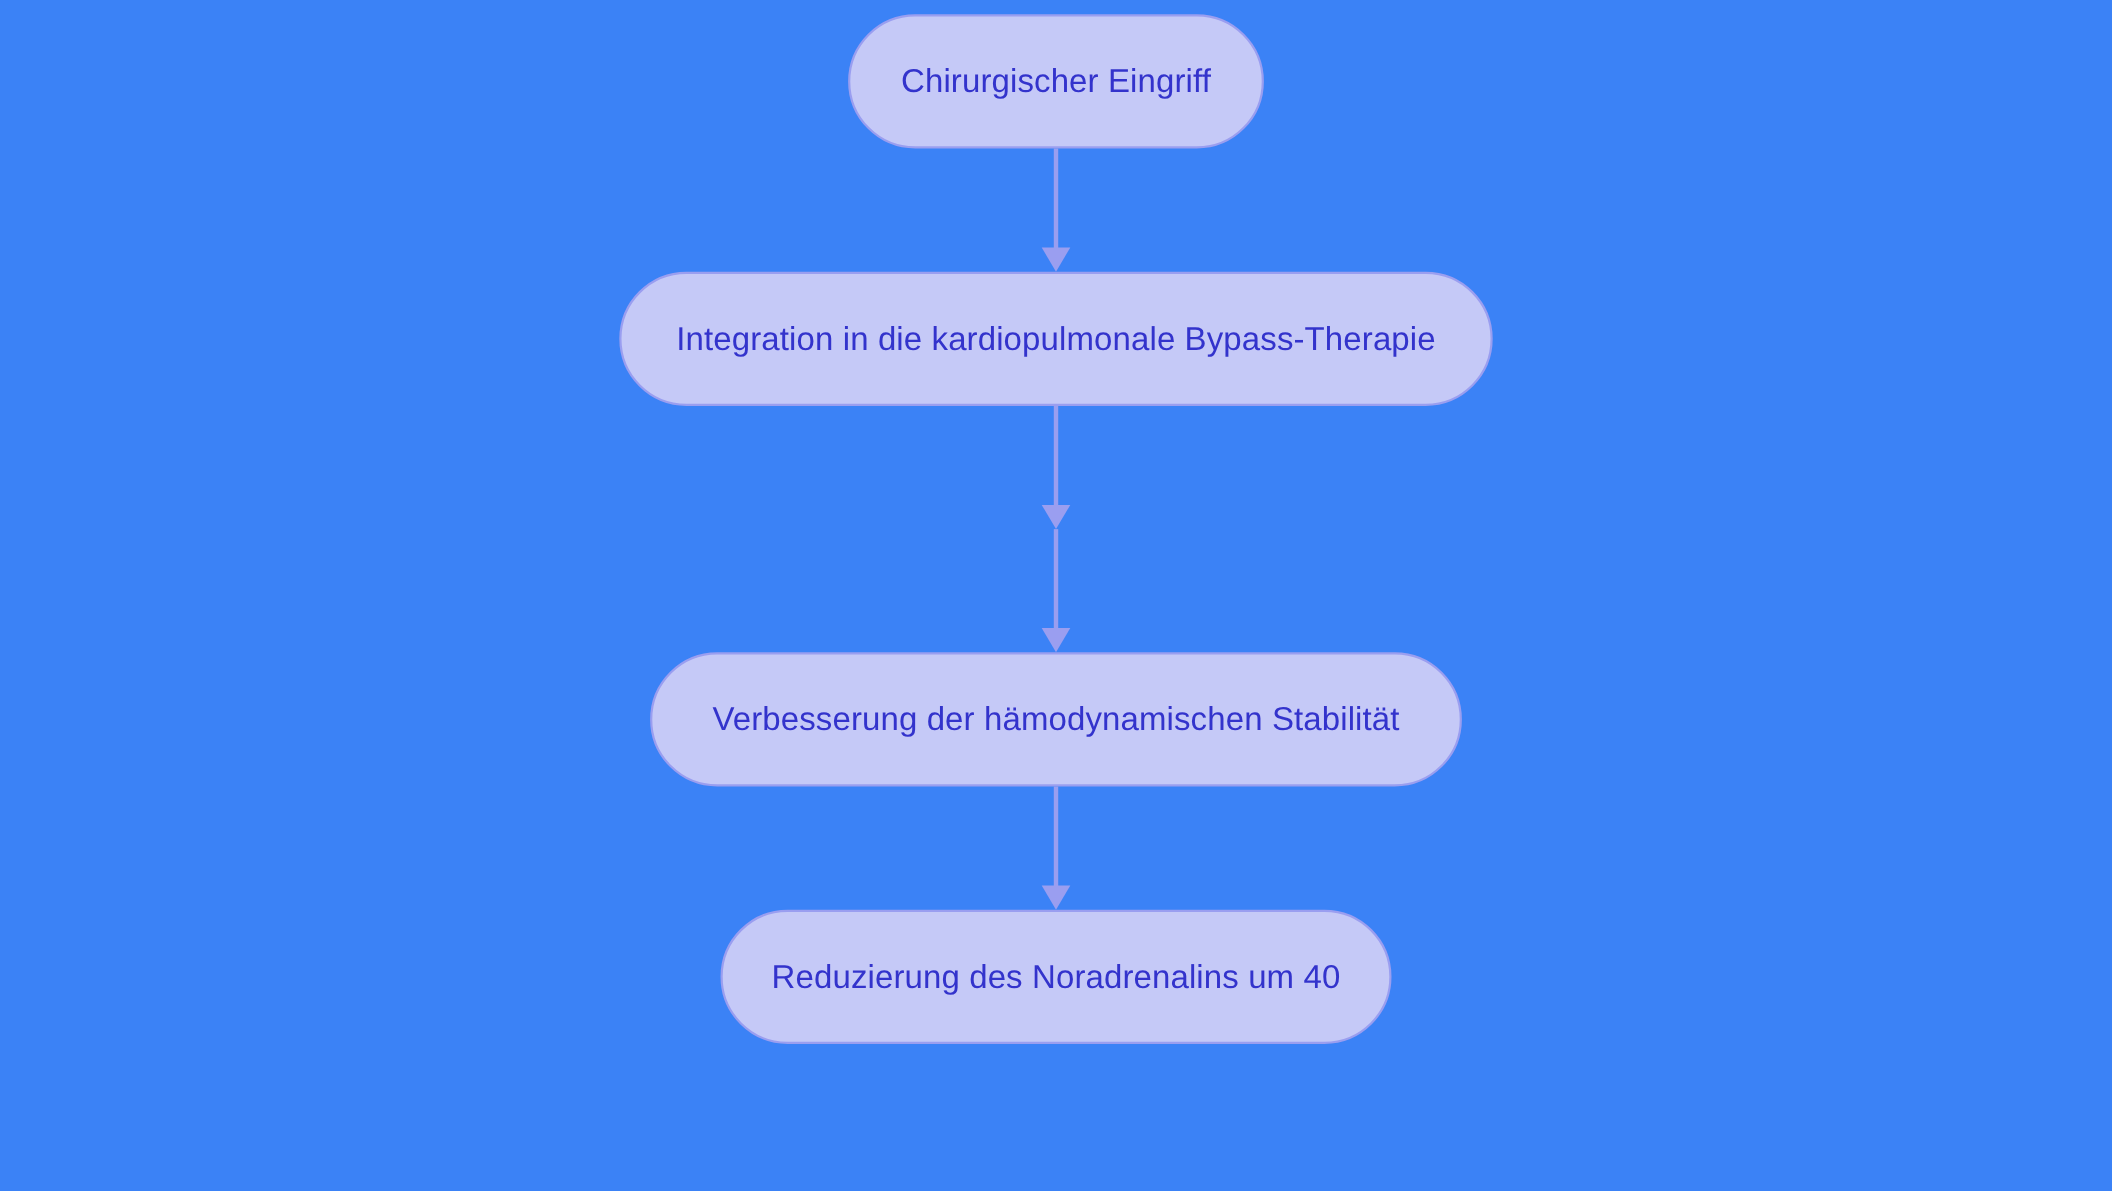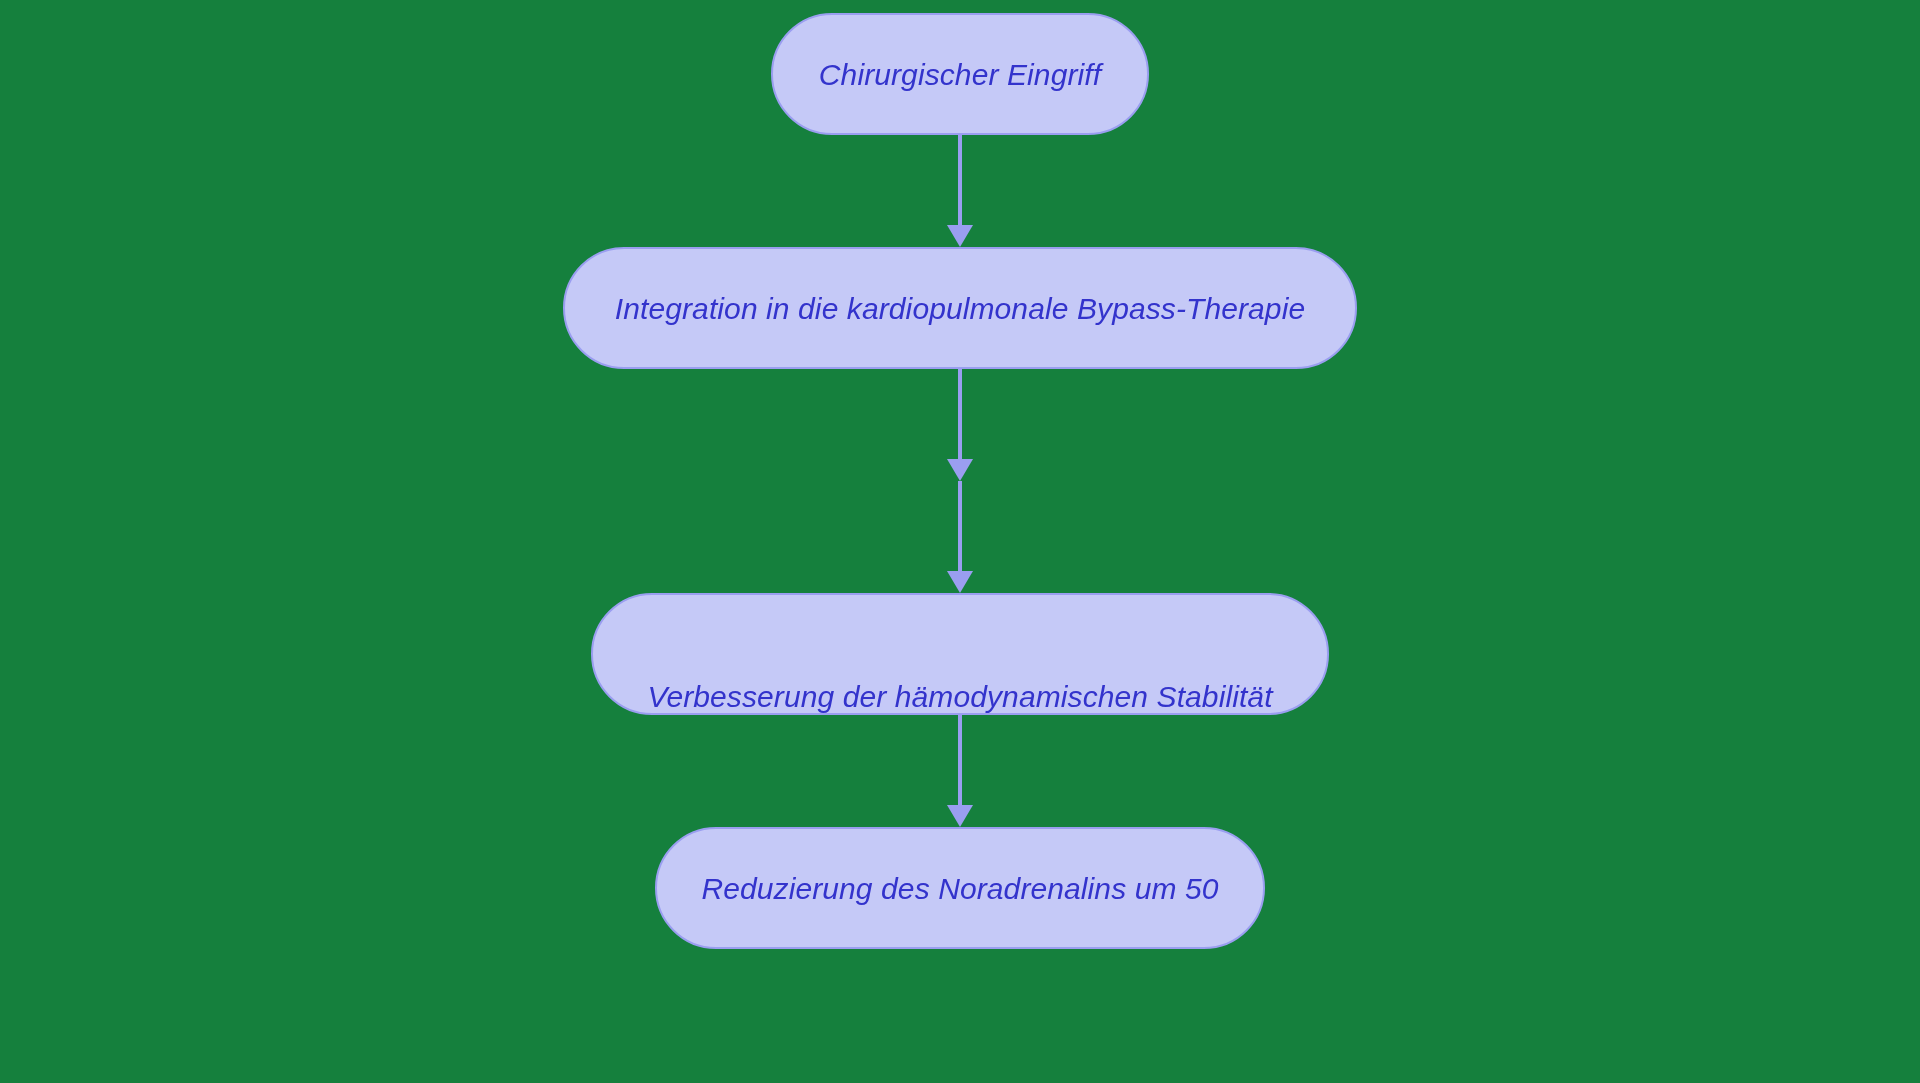--- a/index.html
+++ b/index.html
@@ -11,22 +11,21 @@
     width: 1920px;
     height: 1083px;
     overflow: hidden;
     font-family: "Liberation Sans", sans-serif;
   }
 
   #flowchart {
     position: relative;
     width: 1920px;
     height: 1083px;
-    background: #15803d;
-    font-style: italic;
+    background: #3b82f6;
   }
 
   .flow-column {
     position: absolute;
     left: 0;
     top: 0;
     width: 1920px;
     height: 1083px;
     display: flex;
     flex-direction: column;
@@ -53,21 +52,21 @@
     line-height: 1.1;
     color: #3333cc;
     white-space: nowrap;
     letter-spacing: 0.1px;
   }
 
   
   .node-w1 { width: 378px; }
   .node-w2 { width: 794px; }
   .node-w3 { width: 524px; }
-  .node-w4 { width: 738px; align-items: flex-end; }
+  .node-w4 { width: 738px; }
   .node-w5 { width: 610px; }
 
   
   .connector {
     position: relative;
     width: 28px;
     height: 112px;
     flex: none;
   }
   .connector .stem {
@@ -129,17 +128,17 @@
     <div class="node node-w4">
       <span class="node-label">Verbesserung der hämodynamischen Stabilität</span>
     </div>
 
     <div class="connector">
       <div class="stem"></div>
       <div class="head"></div>
     </div>
 
     <div class="node node-w5">
-      <span class="node-label">Reduzierung des Noradrenalins um 50</span>
+      <span class="node-label">Reduzierung des Noradrenalins um 40</span>
     </div>
 
   </div>
 </div>
 
 </body></html>

